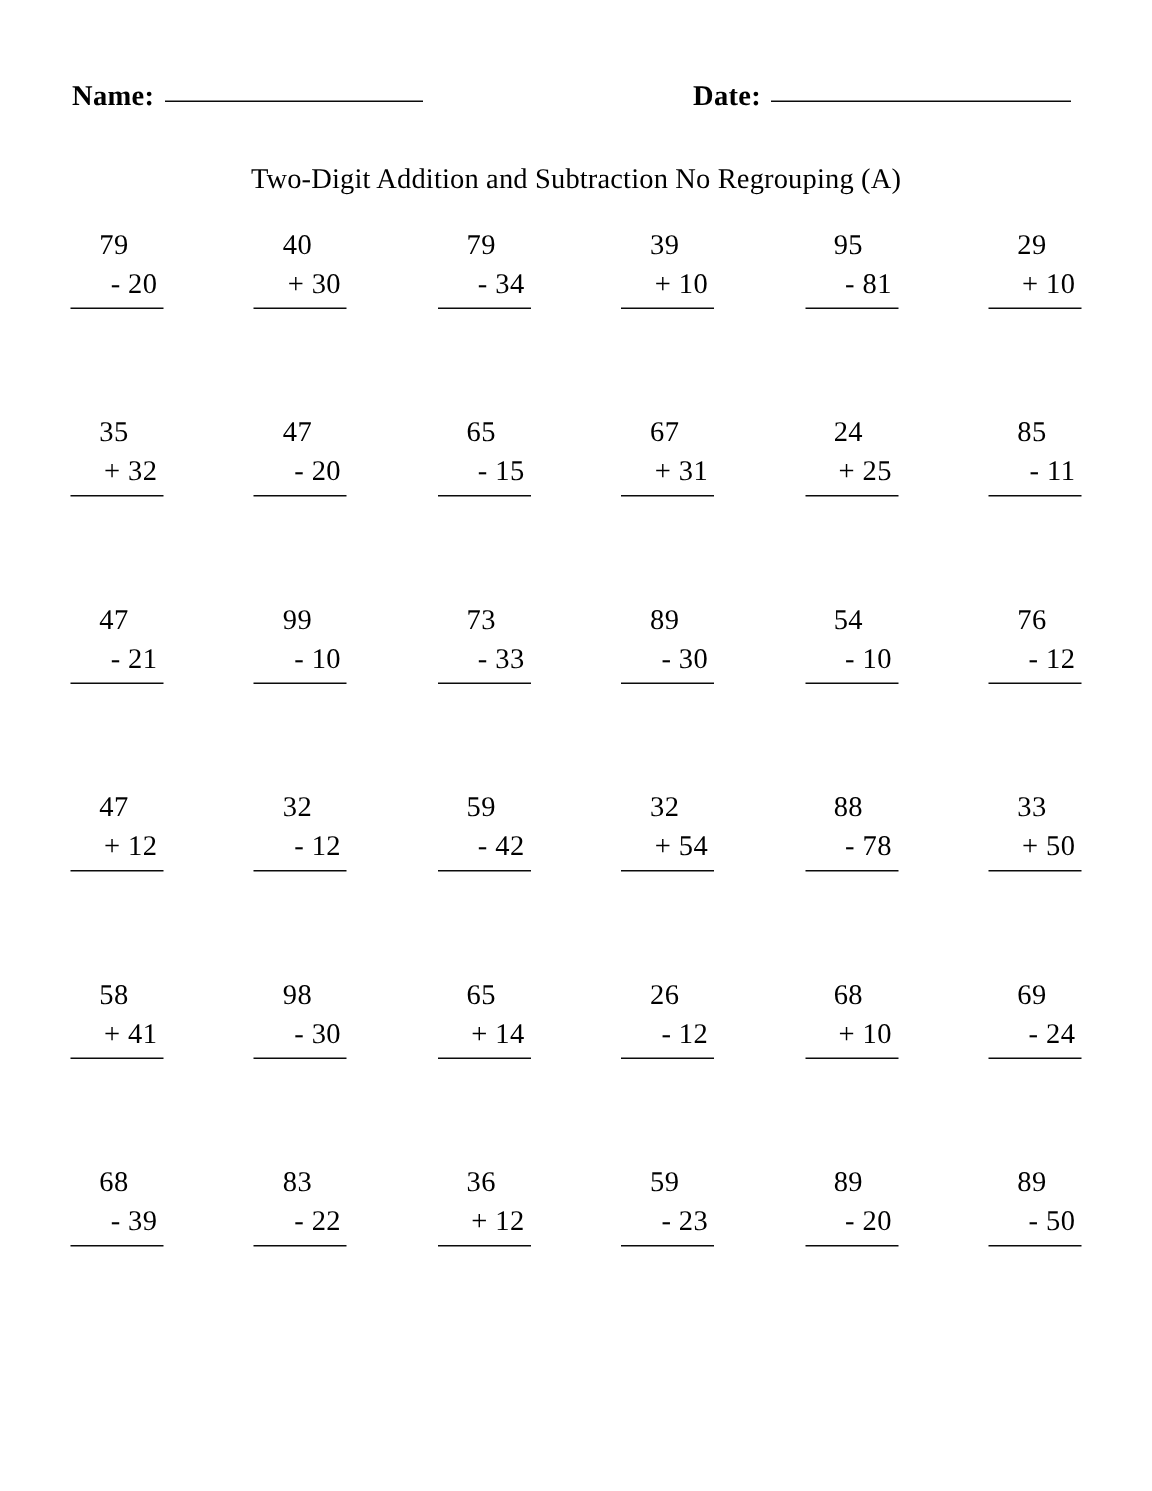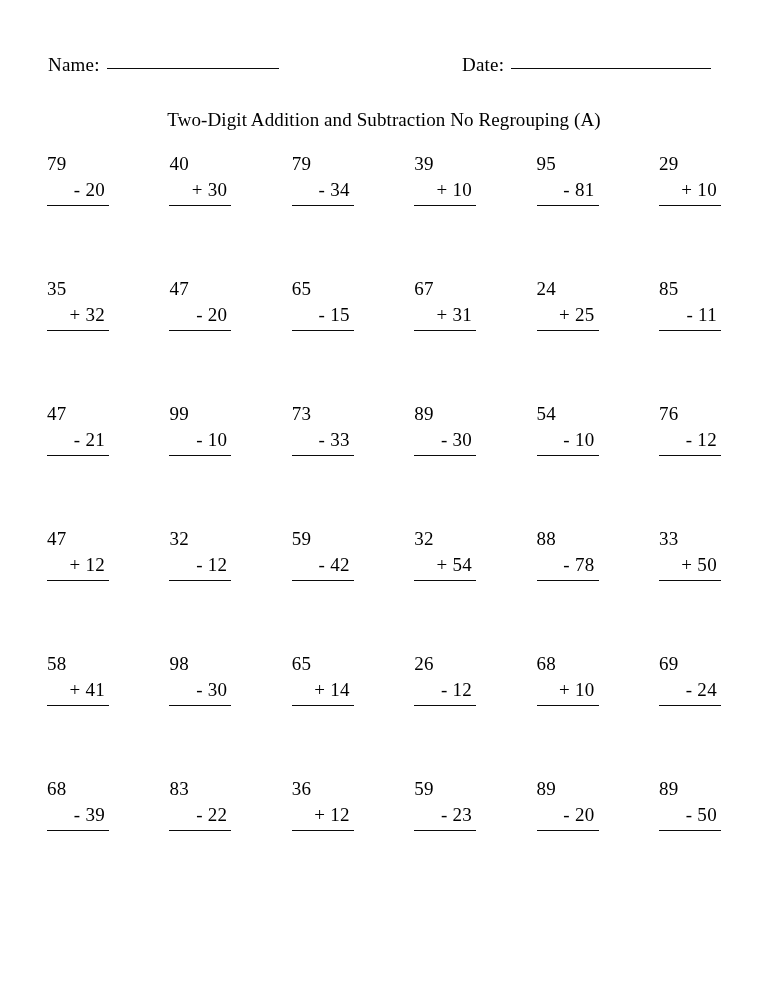--- a/index.html
+++ b/index.html
@@ -23,20 +23,21 @@
     background: #ffffff;
   }
 
   
   .header-row {
     position: absolute;
     left: 0;
     top: 54px;
     width: 768px;
     height: 30px;
+    font-weight: bold;
   }
   .field {
     position: absolute;
     display: flex;
     align-items: baseline;
     white-space: nowrap;
   }
   .field-name { left: 48px; top: 0; }
   .field-date { left: 462px; top: 0; }
 
@@ -80,21 +81,21 @@
   }
   .cell {
     width: 62px;
     margin-right: 60.4px;
     box-sizing: content-box;
   }
   .cell:last-child {
     margin-right: 0;
   }
   .top-num {
-    text-align: left;
+    text-align: center;
     font-size: 19px;
     line-height: 23px;
     padding-right: 4px;
     letter-spacing: 0.3px;
   }
   .op-line {
     display: flex;
     justify-content: flex-end;
     font-size: 19px;
     line-height: 23px;

